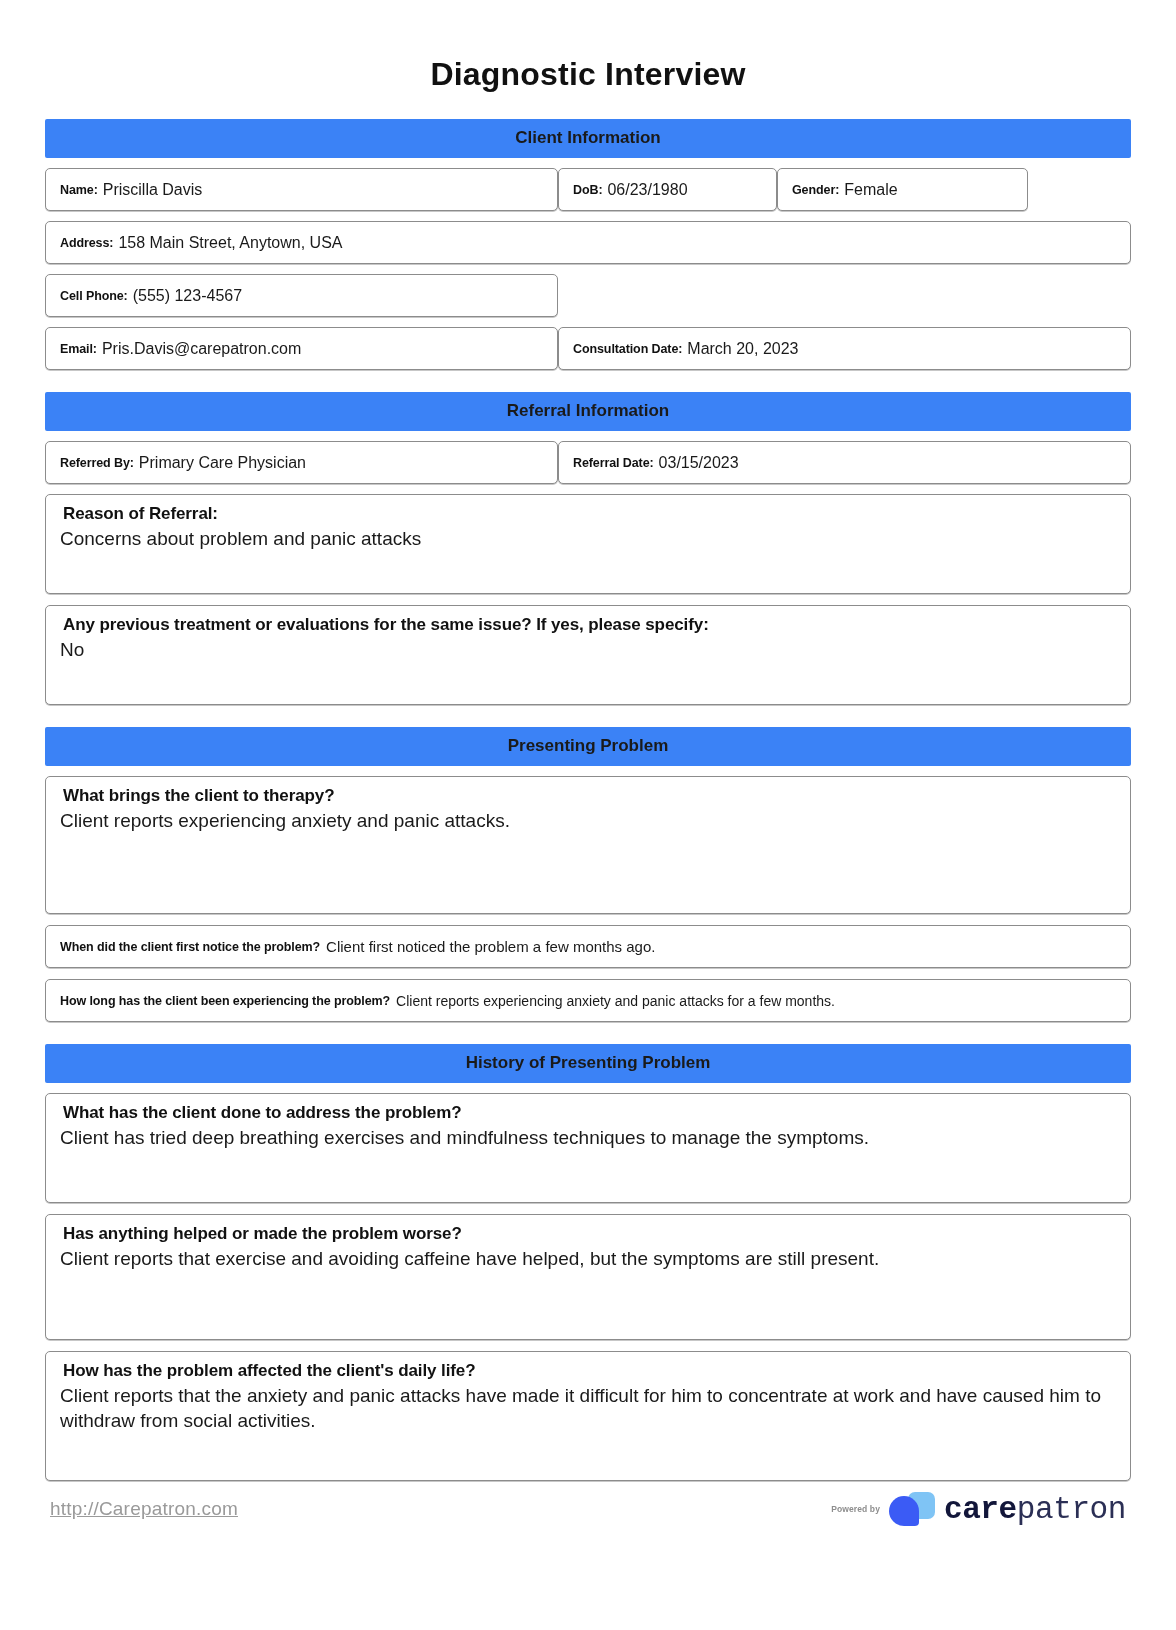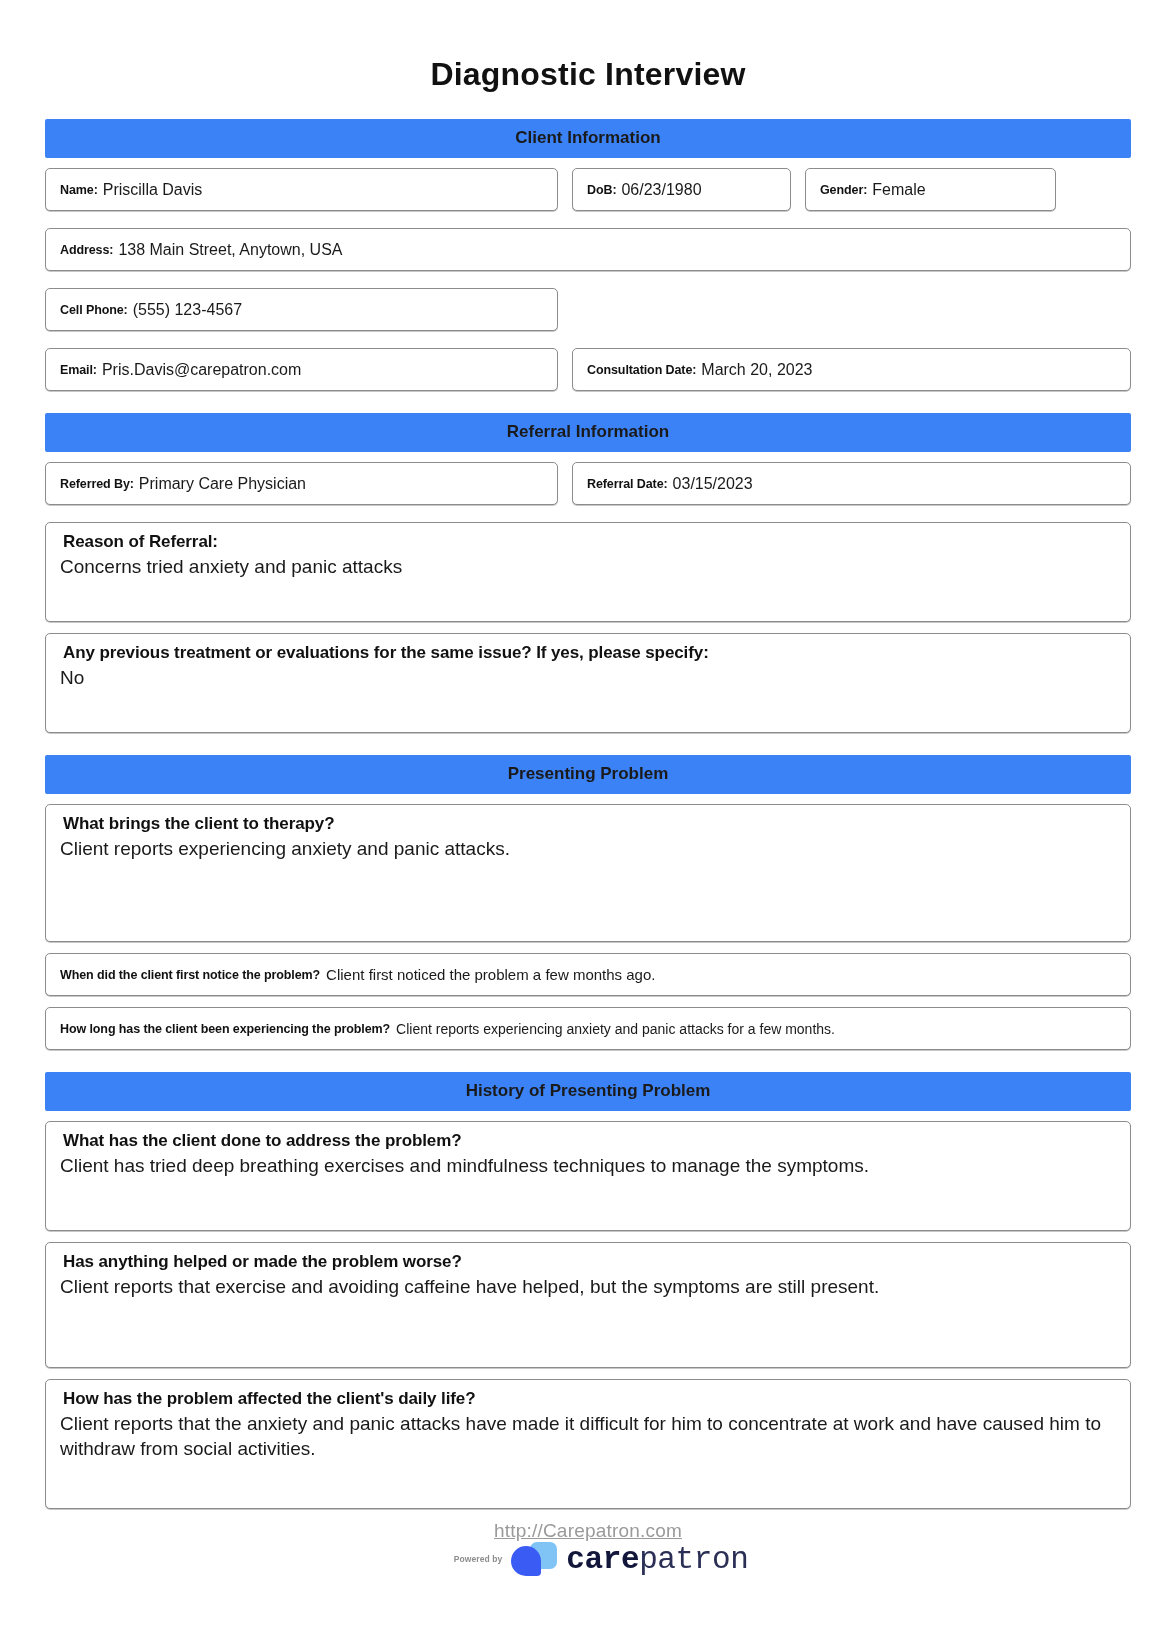--- a/index.html
+++ b/index.html
@@ -40,22 +40,21 @@
     color: #1a1a1a;
     padding: 9px 0 10px 0;
     margin: 0 0 10px 0;
     border-radius: 2px;
   }
   .section-bar.spaced-top { margin-top: 22px; }
 
   
   .row {
     display: flex;
-    gap: 14px;
-    margin-bottom: 17px;
+    margin-bottom: 10px;
   }
 
   .field {
     border: 1px solid #8c8c8c;
     border-radius: 5px;
     background: #ffffff;
     padding: 9px 14px;
     display: flex;
     align-items: center;
     min-height: 43px;
@@ -124,21 +123,20 @@
   .h-address  { min-height: 110px; }
   .h-helped   { min-height: 126px; }
   .h-daily    { min-height: 130px; }
 
   
   .footer {
     display: flex;
     align-items: center;
     justify-content: space-between;
     padding: 0 5px;
-    flex-direction: column;
   }
   .footer-url {
     font-size: 19px;
     color: #9a9a9a;
     text-decoration: underline;
     letter-spacing: 0.2px;
   }
   .brand {
     display: flex;
     align-items: center;
@@ -204,21 +202,21 @@
     </div>
     <div class="field w-gender">
       <span class="lbl">Gender:</span>
       <span class="val">Female</span>
     </div>
   </div>
 
   <div class="row">
     <div class="field full">
       <span class="lbl">Address:</span>
-      <span class="val">138 Main Street, Anytown, USA</span>
+      <span class="val">158 Main Street, Anytown, USA</span>
     </div>
   </div>
 
   <div class="row">
     <div class="field w-half">
       <span class="lbl">Cell Phone:</span>
       <span class="val">(555) 123-4567</span>
     </div>
   </div>
 
@@ -241,21 +239,21 @@
       <span class="val">Primary Care Physician</span>
     </div>
     <div class="field w-half-r">
       <span class="lbl">Referral Date:</span>
       <span class="val">03/15/2023</span>
     </div>
   </div>
 
   <div class="textblock h-reason">
     <span class="q">Reason of Referral:</span>
-    <span class="a">Concerns tried anxiety and panic attacks</span>
+    <span class="a">Concerns about problem and panic attacks</span>
   </div>
 
   <div class="textblock h-previous">
     <span class="q">Any previous treatment or evaluations for the same issue? If yes, please specify:</span>
     <span class="a">No</span>
   </div>
 
   <div class="section-bar spaced-top">Presenting Problem</div>
 
   <div class="textblock h-brings">

